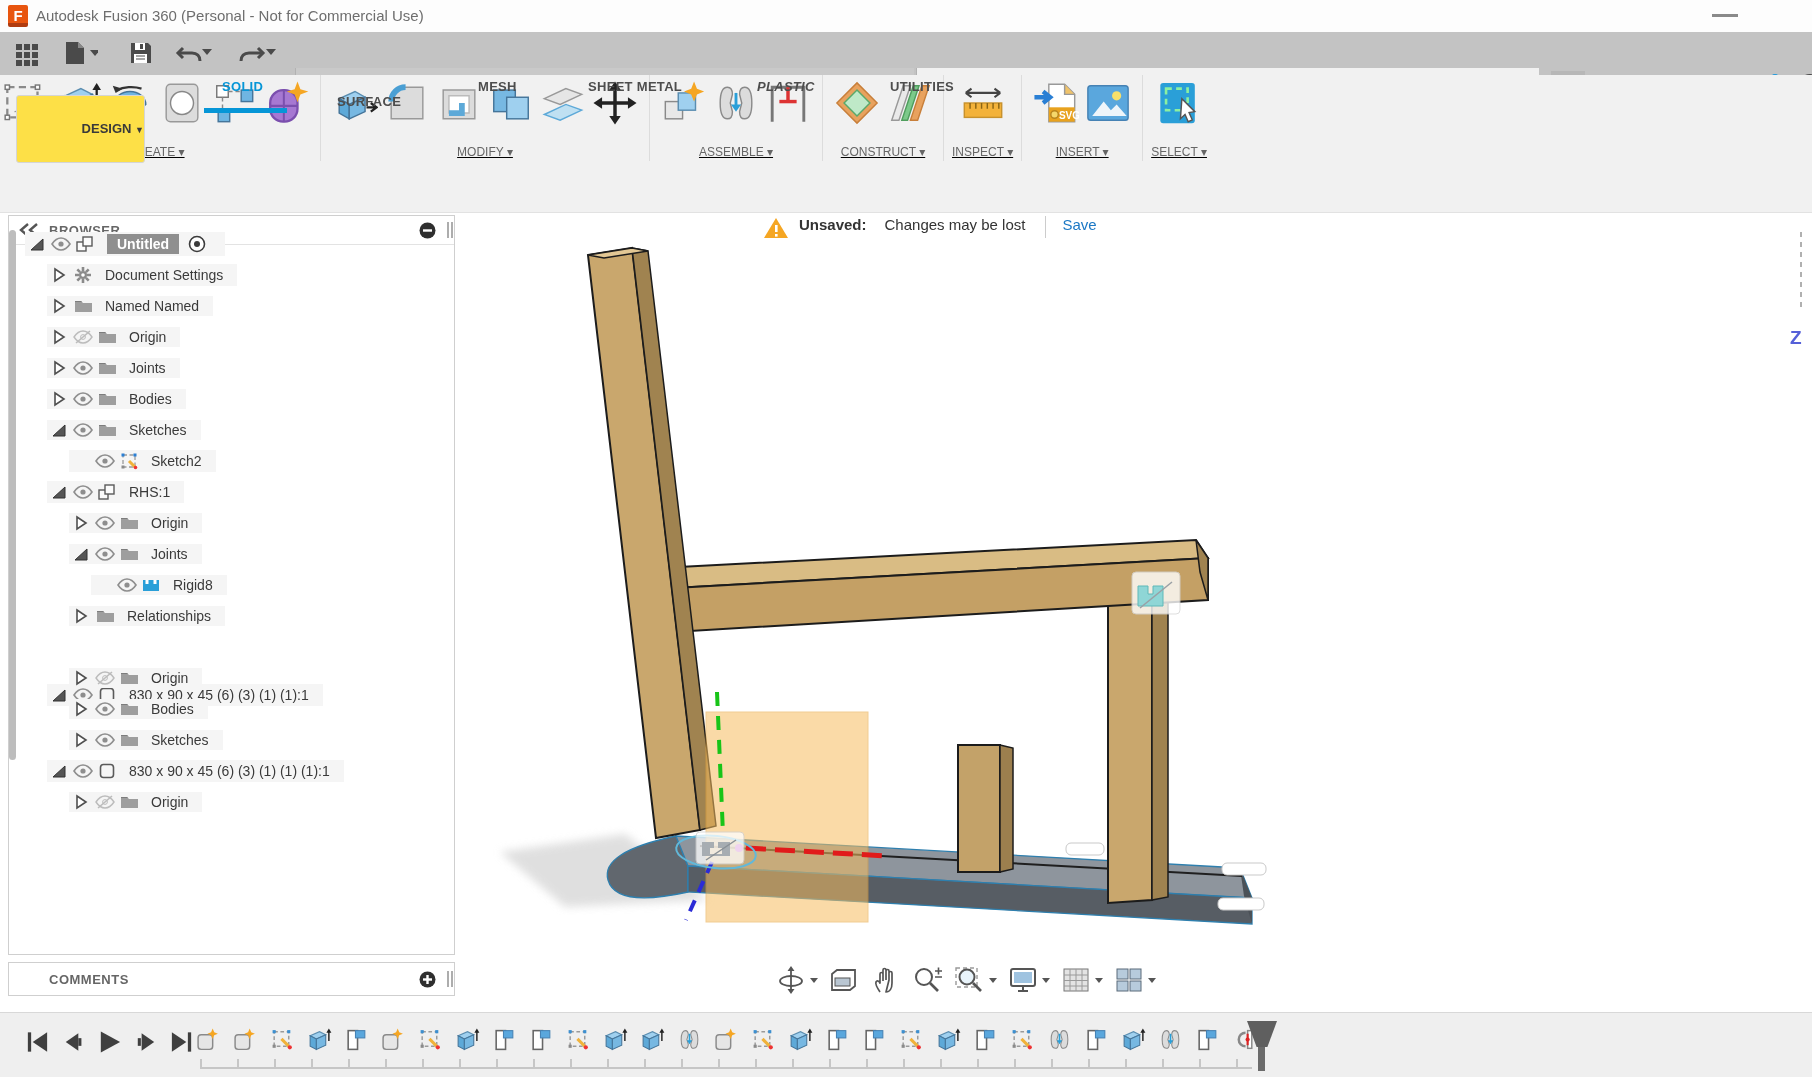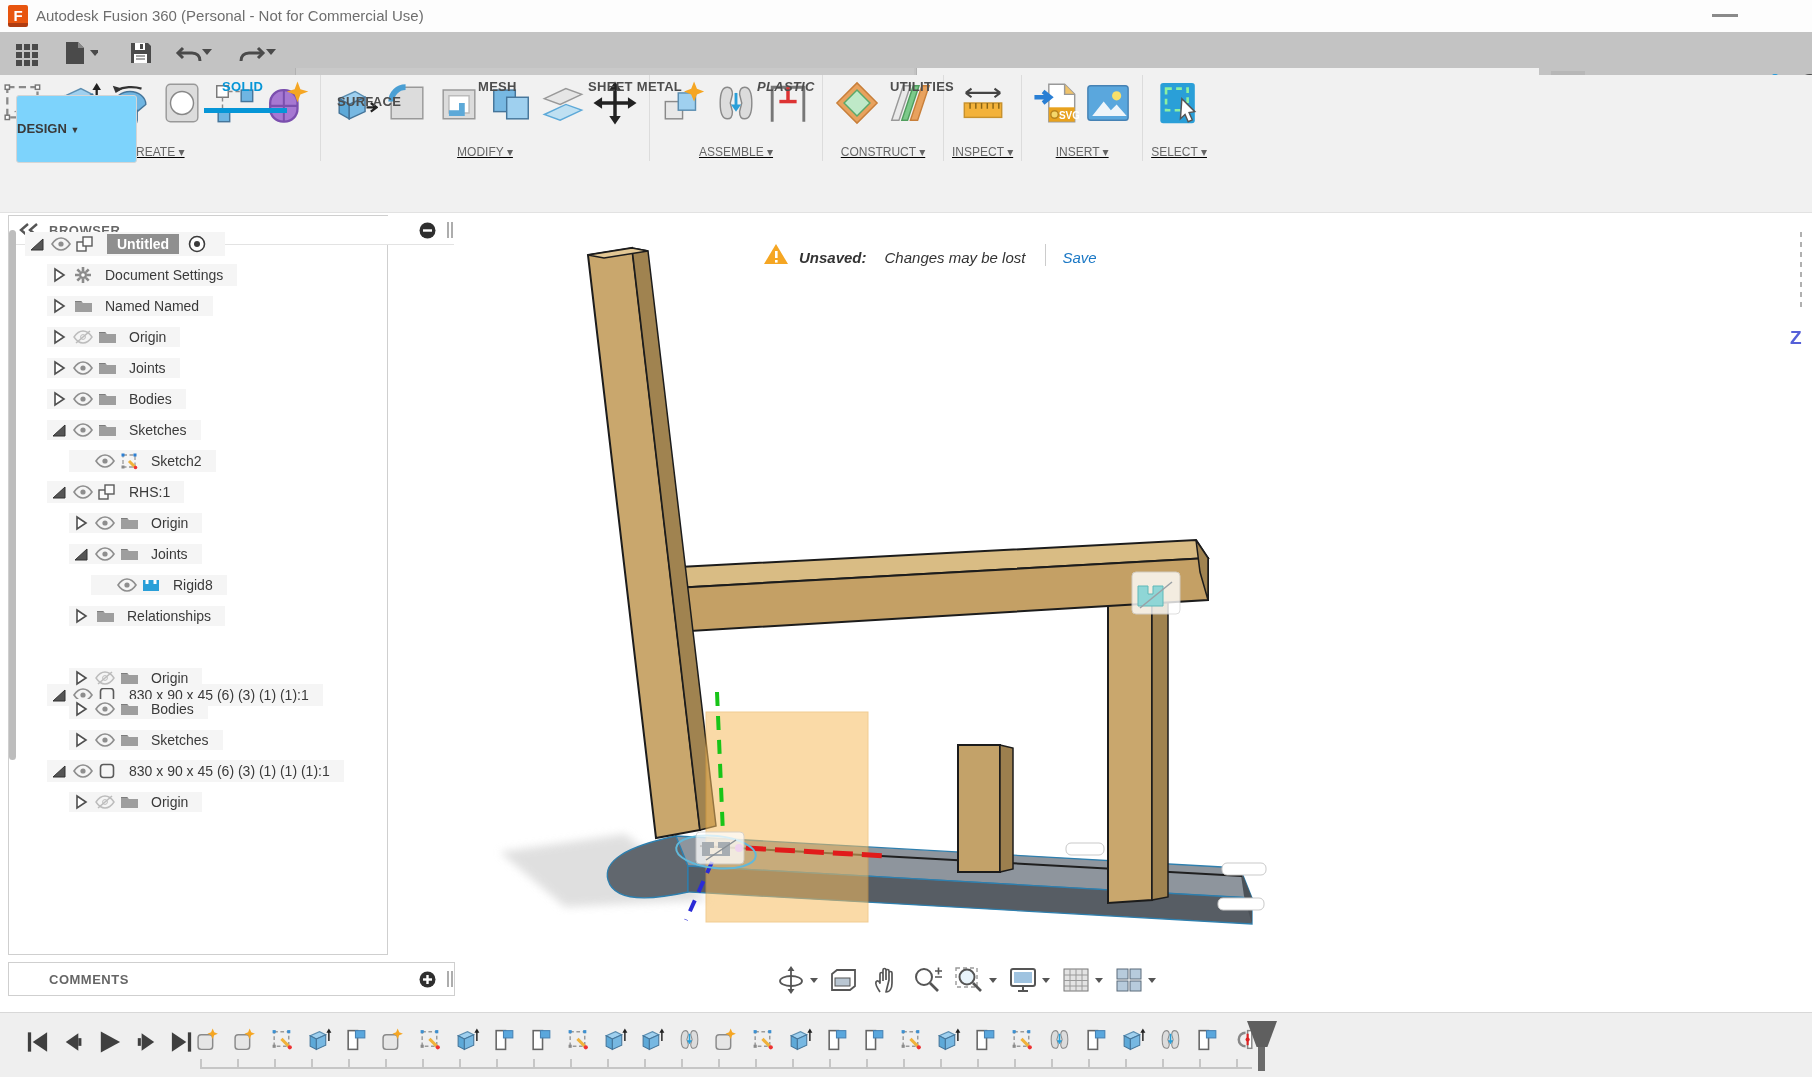--- a/index.html
+++ b/index.html
@@ -17,48 +17,48 @@
   
   #tabbar{left:0;top:32px;width:1812px;height:43px;background:#c3c3c3;}
   .qa-ico{top:41px;width:26px;height:26px;}
   .doc-tab{top:36px;height:39px;font-size:15px;color:#4a4a4a;}
   .doc-tab .lab{position:absolute;top:10px;white-space:nowrap;}
   .tab-x{position:absolute;top:9px;font-size:17px;color:#6e6e6e;cursor:pointer;}
   #tab-counter{font-size:14px;font-weight:bold;color:#3c3c3c;}
 
   
   #ribbon{left:0;top:75px;width:1812px;height:137px;background:#f1f1f1;border-bottom:1px solid #e2e2e2;}
-  #design-btn{left:16px;top:20px;width:119px;height:66px;background:#7dd3fc;border:1px solid #d5d5d5;border-radius:3px;
-    text-align:left;line-height:66px;font-size:13px;font-weight:bold;color:#3a3a3a;}
+  #design-btn{left:16px;top:20px;width:119px;height:66px;background:#fde047;border:1px solid #d5d5d5;border-radius:3px;
+    text-align:right;line-height:66px;font-size:13px;font-weight:bold;color:#3a3a3a;padding-left:8px;}
   .rtab{top:4px;font-size:13px;font-weight:bold;color:#4d4d4d;letter-spacing:.3px;cursor:pointer;}
   .rtab.active{color:#0696d7;}
   .rtab-underline{height:5px;background:#0696d7;top:33px;}
   #ribbon-groups{left:188px;top:40px;display:flex;align-items:flex-start;}
   .rgroup{display:flex;flex-direction:column;align-items:center;text-decoration:underline;}
   .rgroup .icons{display:flex;align-items:center;height:56px;}
   .ricon{width:52px;height:50px;display:flex;align-items:center;justify-content:center;cursor:pointer;}
   .rgroup .glabel{margin-top:14px;font-size:12px;color:#666;white-space:nowrap;}
   .gsep{width:1px;height:86px;background:#dcdcdc;margin:0 8px;}
 
   
-  #browser{left:8px;top:215px;width:380px;height:740px;background:rgba(255,255,255,.96);border:1px solid #cfcfcf;box-sizing:border-box;}
+  #browser{left:8px;top:215px;width:447px;height:740px;background:rgba(255,255,255,.96);border:1px solid #cfcfcf;box-sizing:border-box;}
   #browser-header{left:0;top:0;width:445px;height:28px;border-bottom:1px solid #e3e3e3;background:#fff;}
   .panel-title{font-size:13px;font-weight:bold;color:#666;letter-spacing:.5px;}
   .tree-row{position:absolute;left:0;height:31px;display:flex;align-items:center;}
   .tree-inner{display:flex;align-items:center;background:#f5f5f5;padding:2px 14px 2px 2px;}
   .tree-label{font-size:14px;color:#3a3a3a;margin-left:8px;white-space:nowrap;}
   .tree-label.sel{background:#8f8f8f;color:#fff;font-weight:bold;padding:2px 10px;}
   .tcell{display:flex;align-items:center;justify-content:center;width:20px;margin-right:4px;}
   #browser-scrollthumb{left:0px;top:14px;width:7px;height:530px;background:#bdbdbd;border-radius:4px;}
 
   
   #comments{left:8px;top:962px;width:447px;height:34px;background:#fff;border:1px solid #cfcfcf;box-sizing:border-box;}
 
   
-  #warnbar{left:763px;top:232px;width:392px;height:34px;background:#fff;display:flex;align-items:flex-end;font-style:italic;}
+  #warnbar{left:763px;top:216px;width:392px;height:34px;background:#fff;display:flex;align-items:flex-start;}
   #warn-status{font-size:15px;font-weight:bold;color:#333;margin-left:10px;}
   #warn-msg{font-size:15px;color:#333;margin-left:18px;}
   #warn-div{width:1px;height:22px;background:#ccc;margin:0 16px 0 20px;}
   #save-link{font-size:15px;color:#1b78c5;cursor:pointer;}
 
   
   #viewport{left:0;top:212px;width:1812px;height:800px;}
 
   
   #navbar{left:775px;top:960px;height:40px;display:flex;align-items:center;}

